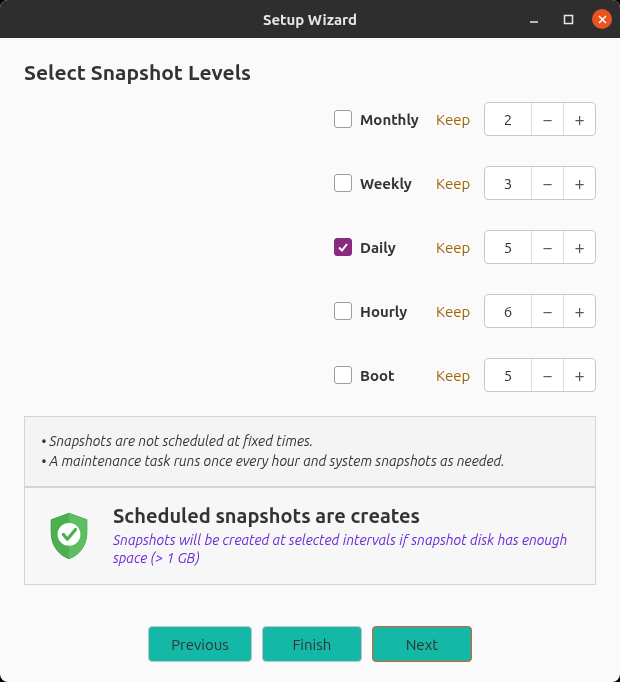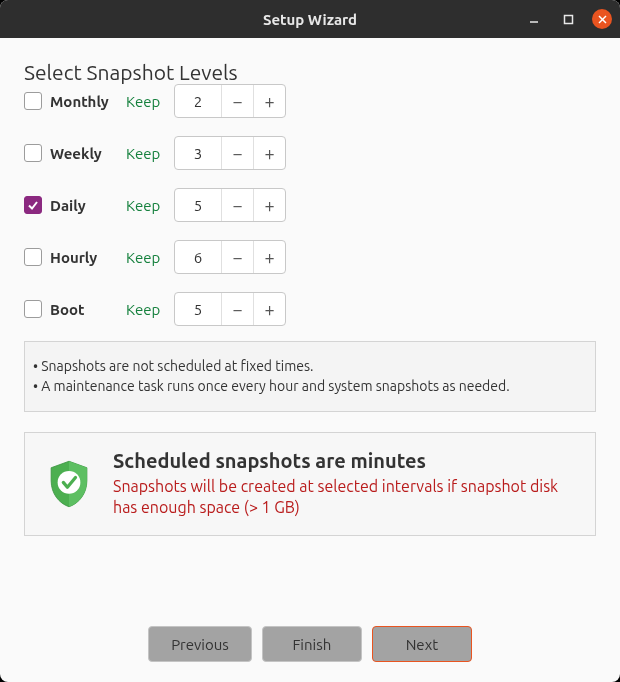--- a/index.html
+++ b/index.html
@@ -47,24 +47,25 @@
 .win-btn svg { display: block; }
 .content {
   padding: 22px 24px 12px 24px;
   flex: 1;
   display: flex;
   flex-direction: column;
   color: #333;
 }
 .heading {
   font-size: 21px;
-  font-weight: 400;
-  color: #333;
-}
-.levels { display: flex; flex-direction: column; gap: 18px; margin-bottom: 15px; }
+  font-weight: 700;
+  color: #333;
+  margin-bottom: 18px;
+}
+.levels { display: flex; flex-direction: column; gap: 30px; margin-bottom: 24px; align-items: flex-end; }
 .level-row {
   display: flex;
   align-items: center;
 }
 .checkbox {
   width: 18px; height: 18px;
   border: 1.5px solid #9c9c9c;
   border-radius: 3px;
   margin-right: 8px;
   display: flex; align-items: center; justify-content: center;
@@ -76,21 +77,21 @@
   border-color: #8b2980;
 }
 .level-label {
   font-weight: 700;
   font-size: 15px;
   width: 76px;
   color: #333;
 }
 .keep-label {
   font-size: 15px;
-  color: #15803d;
+  color: #a16207;
   width: 48px;
 }
 .spinner {
   display: flex;
   align-items: center;
   border: 1px solid #c8c8c8;
   border-radius: 4px;
   background: #fff;
   height: 34px;
 }
@@ -110,25 +111,25 @@
   color: #555;
   font-size: 18px;
 }
 .spin-btn.minus { border-left: 1px solid #e0e0e0; }
 .spin-btn.plus { border-left: 1px solid #e0e0e0; }
 .cron-row { display: flex; align-items: center; margin-bottom: 22px; }
 .cron-label { font-size: 15px; color: #333; }
 .info-box {
   border: 1px solid #d4d4d4;
   background: #f4f4f4;
-  padding: 14px 8px;
+  padding: 14px 16px;
+  font-style: italic;
   color: #333;
   font-size: 14px;
   line-height: 1.45;
-  margin-bottom: 20px;
 }
 .info-box .bullet { display: block; }
 .status-box {
   border: 1px solid #d4d4d4;
   background: #f7f7f7;
   padding: 16px 18px;
   display: flex;
   gap: 18px;
   align-items: center;
 }
@@ -137,36 +138,37 @@
   flex-shrink: 0;
 }
 .status-text { flex: 1; }
 .status-title {
   font-size: 20px;
   font-weight: 700;
   color: #333;
   margin-bottom: 4px;
 }
 .status-desc {
-  font-size: 16px;
-  color: #b91c1c;
+  font-style: italic;
+  font-size: 14px;
+  color: #6d28d9;
   line-height: 1.35;
 }
 .footer {
   display: flex;
   justify-content: center;
   gap: 10px;
   padding: 16px 0 20px 0;
 }
 .footer-btn {
   min-width: 100px;
   height: 36px;
   padding: 0 22px;
   border: 1px solid #c4c4c4;
-  background: #a3a3a3;
+  background: #14b8a6;
   border-radius: 4px;
   font-size: 15px;
   color: #333;
   display: flex;
   align-items: center;
   justify-content: center;
   cursor: pointer;
 }
 .footer-btn.suggested {
   border: 1.5px solid #e95420;
@@ -266,21 +268,21 @@
       </div>
 
     <div class="status-box">
       <svg class="shield" viewBox="0 0 64 64">
         <path d="M32 4 L54 12 V28 C54 44 44 56 32 60 C20 56 10 44 10 28 V12 Z" fill="#4caf50" stroke="#3a9440" stroke-width="1"></path>
         <path d="M32 4 L54 12 V28 C54 44 44 56 32 60 V4 Z" fill="#5dbf62"></path>
         <circle cx="32" cy="30" r="14" fill="#fff"></circle>
         <polyline points="25,30 30,36 40,24" fill="none" stroke="#4caf50" stroke-width="4" stroke-linecap="round" stroke-linejoin="round"></polyline>
       </svg>
       <div class="status-text">
-        <div class="status-title">Scheduled snapshots are minutes</div>
+        <div class="status-title">Scheduled snapshots are creates</div>
         <div class="status-desc">Snapshots will be created at selected intervals if snapshot disk has enough space (&gt; 1 GB)</div>
       </div>
     </div>
   </div>
 
   <div class="footer">
     <div class="footer-btn">Previous</div>
     <div class="footer-btn">Finish</div>
     <div class="footer-btn suggested">Next</div>
   </div>

